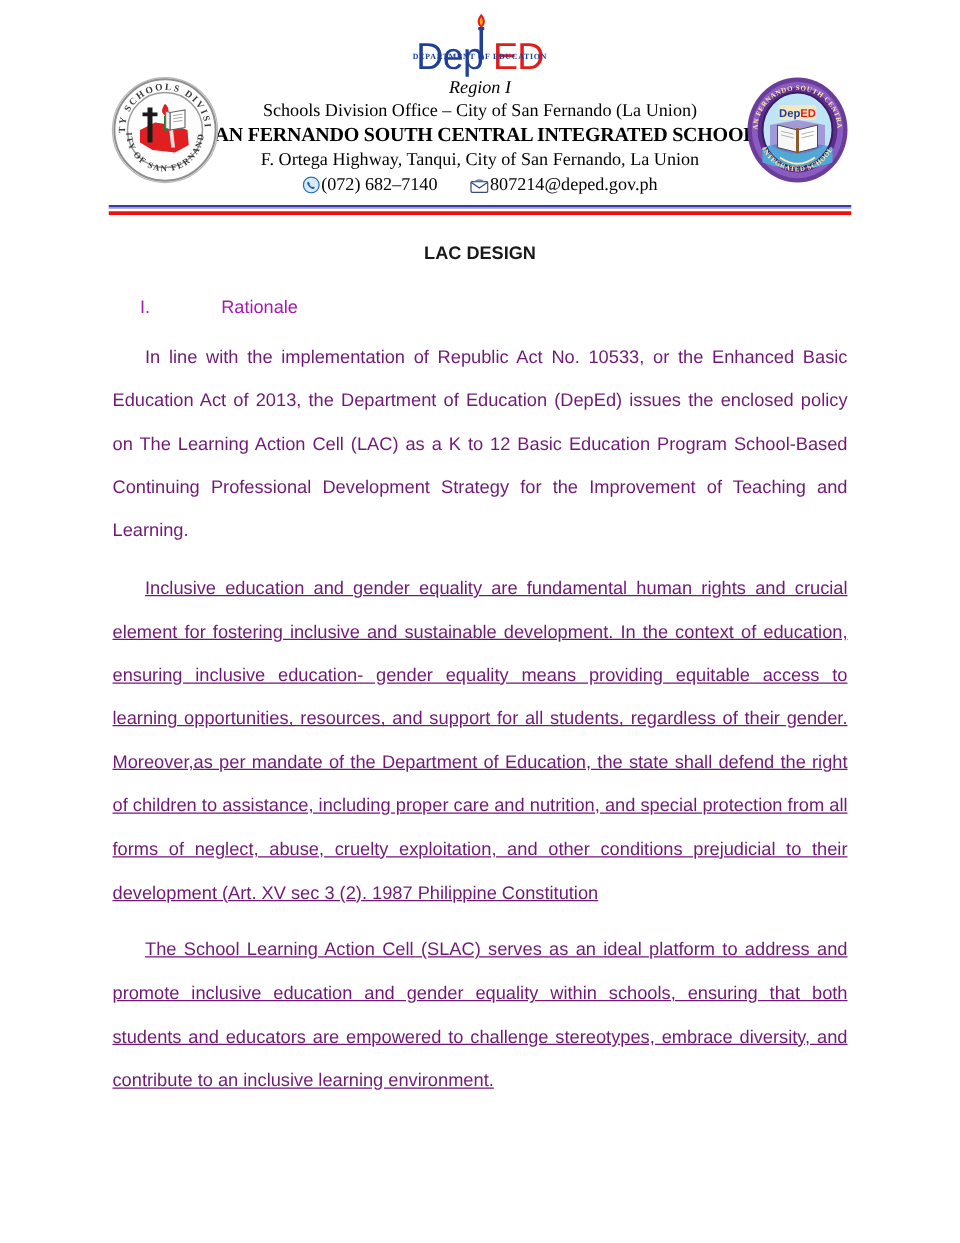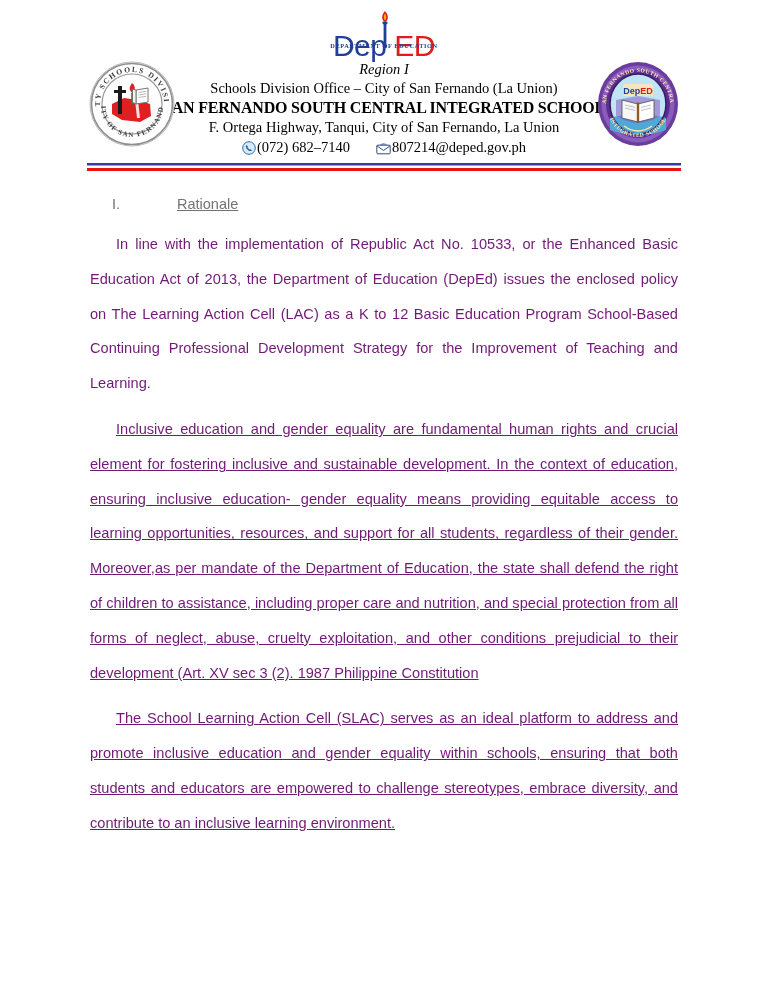--- a/index.html
+++ b/index.html
@@ -156,23 +156,22 @@
     font-weight: bold;
     font-size: 14.5px;
     line-height: 19px;
     color: #1a1a1a;
   }
 
   .section-heading {
     margin-top: 23px;
     font-size: 14.5px;
     line-height: 20px;
-    color: #737373;
+    color: #a21caf;
     padding-left: 22px;
-    text-decoration: underline;
   }
   .section-heading .num {
     display: inline-block;
     width: 65px;
   }
 
   p.para {
     margin: 0;
     padding: 0;
     text-align: justify;
@@ -290,20 +289,21 @@
     </div>
 
     <div class="rule-blue"></div>
     <div class="rule-blue-soft"></div>
     <div class="rule-red"></div>
   </div>
 
   <div class="body-area">
 
     <div class="doc-title">
+      <div>LAC DESIGN</div>
     </div>
 
     <div class="section-heading">
       <span class="num">I.</span><span>Rationale</span>
     </div>
 
     <p class="para" id="para-1">In line with the implementation of Republic Act No. 10533, or the Enhanced Basic Education Act of 2013, the Department of Education (DepEd) issues the enclosed policy on The Learning Action Cell (LAC) as a K to 12 Basic Education Program School-Based Continuing Professional Development Strategy for the Improvement of Teaching and Learning.</p>
     <p class="para">Inclusive education and gender equality are fundamental human rights and crucial element for fostering inclusive and sustainable development. In the context of education, ensuring inclusive education- gender equality means providing equitable access to learning opportunities, resources, and support for all students, regardless of their gender. Moreover,as per mandate of the Department of Education, the state shall defend the right of children to assistance, including proper care and nutrition, and special protection from all forms of neglect, abuse, cruelty exploitation, and other conditions prejudicial to their development (Art. XV sec 3 (2). 1987 Philippine Constitution</p>
     <p class="para">The School Learning Action Cell (SLAC) serves as an ideal platform to address and promote inclusive education and gender equality within schools, ensuring that both students and educators are empowered to challenge stereotypes, embrace diversity, and contribute to an inclusive learning environment.</p>
 

